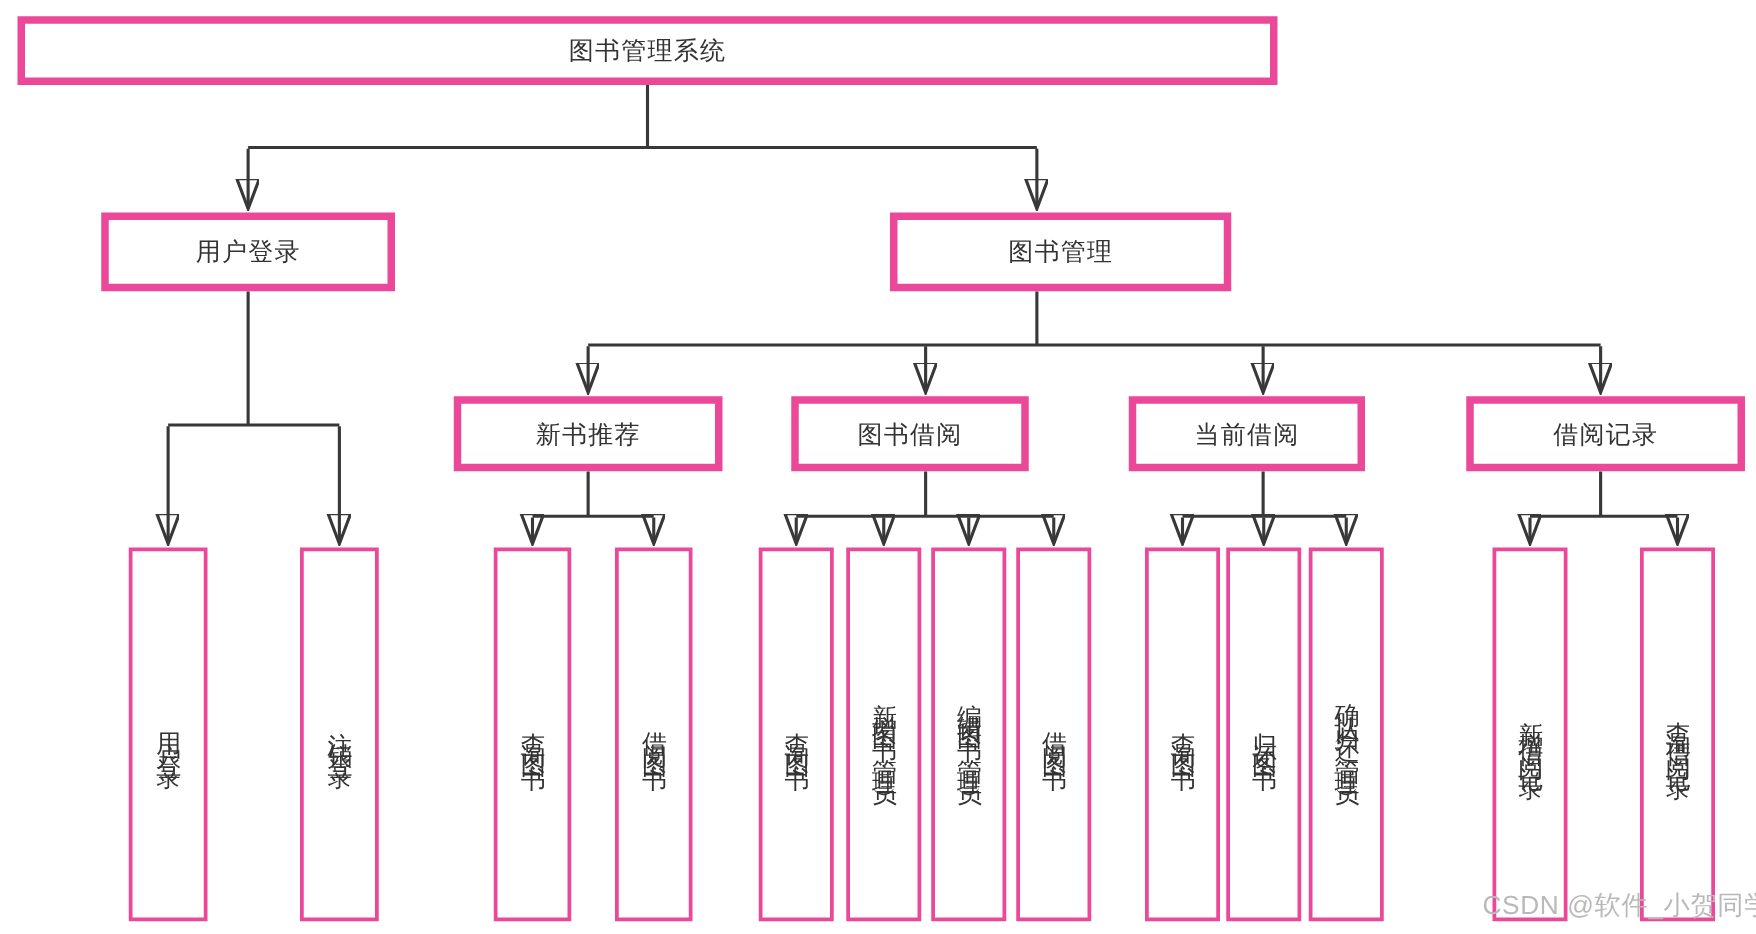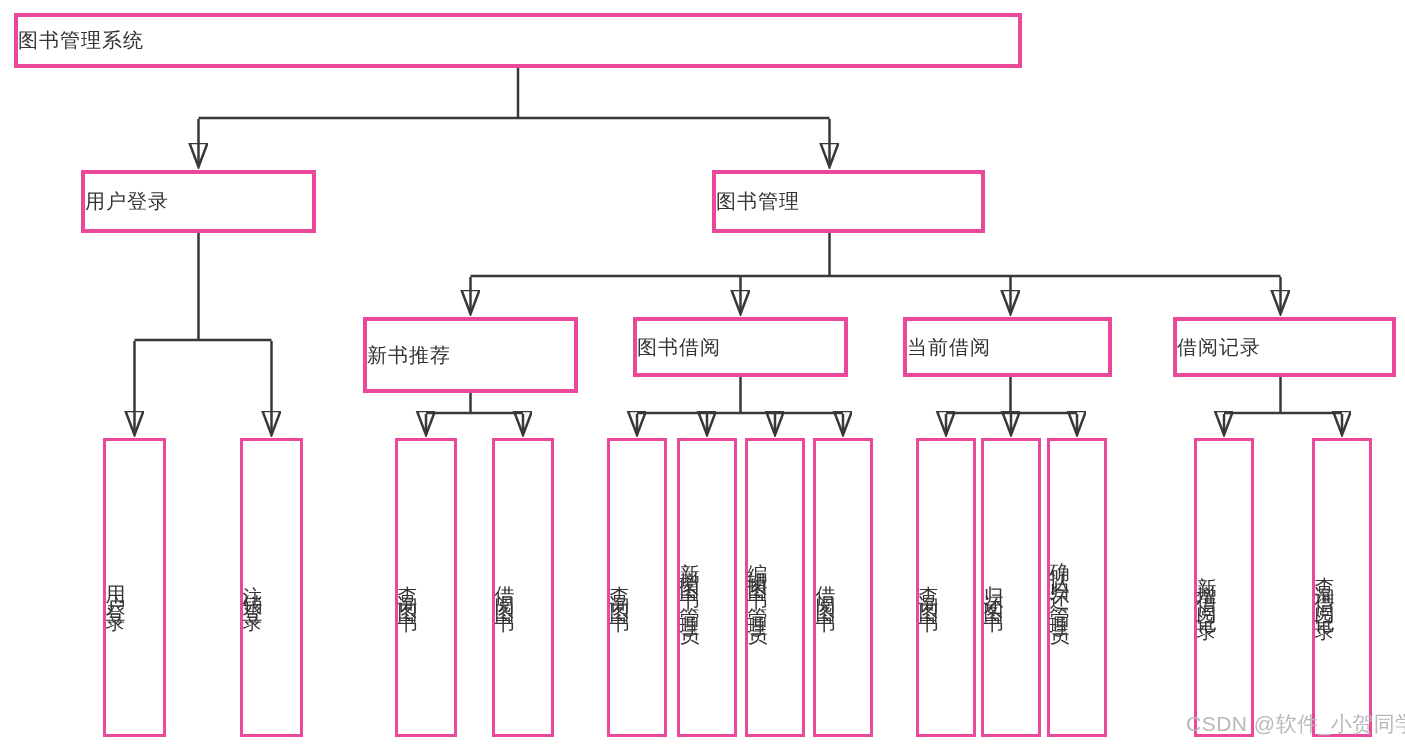--- a/index.html
+++ b/index.html
@@ -22,24 +22,25 @@
     pointer-events: none;
   }
   .connectors path {
     stroke: #383838;
     stroke-width: 2.5;
     fill: none;
   }
   .node {
     position: absolute;
     background: #ffffff;
-    border: 4px solid #ec4899;
+    border: 6px solid #ec4899;
     box-sizing: border-box;
     display: flex;
     align-items: center;
+    justify-content: center;
     color: #333333;
   }
   .node.h span {
     font-size: 20px;
     letter-spacing: 1px;
     white-space: nowrap;
   }
   .node.v {
     border-width: 3px;
   }
@@ -117,27 +118,27 @@
     <span>图书管理系统</span>
   </div>
 
   <div class="node h" style="left:81px; top:170px; width:235px; height:63px;">
     <span>用户登录</span>
   </div>
   <div class="node h" style="left:712px; top:170px; width:273px; height:63px;">
     <span>图书管理</span>
   </div>
 
-  <div class="node h" style="left:363px; top:317px; width:215px; height:76px;">
+  <div class="node h" style="left:363px; top:317px; width:215px; height:60px;">
     <span>新书推荐</span>
   </div>
-  <div class="node h" style="left:633px; top:317px; width:215px; height:60px;">
+  <div class="node h" style="left:633px; top:317px; width:190px; height:60px;">
     <span>图书借阅</span>
   </div>
-  <div class="node h" style="left:903px; top:317px; width:209px; height:60px;">
+  <div class="node h" style="left:903px; top:317px; width:189px; height:60px;">
     <span>当前借阅</span>
   </div>
   <div class="node h" style="left:1173px; top:317px; width:223px; height:60px;">
     <span>借阅记录</span>
   </div>
 
   <div class="node v" style="left:103px; top:438px; width:63px; height:299px;">
     <span>用户登录</span>
   </div>
   <div class="node v" style="left:240px; top:438px; width:63px; height:299px;">

